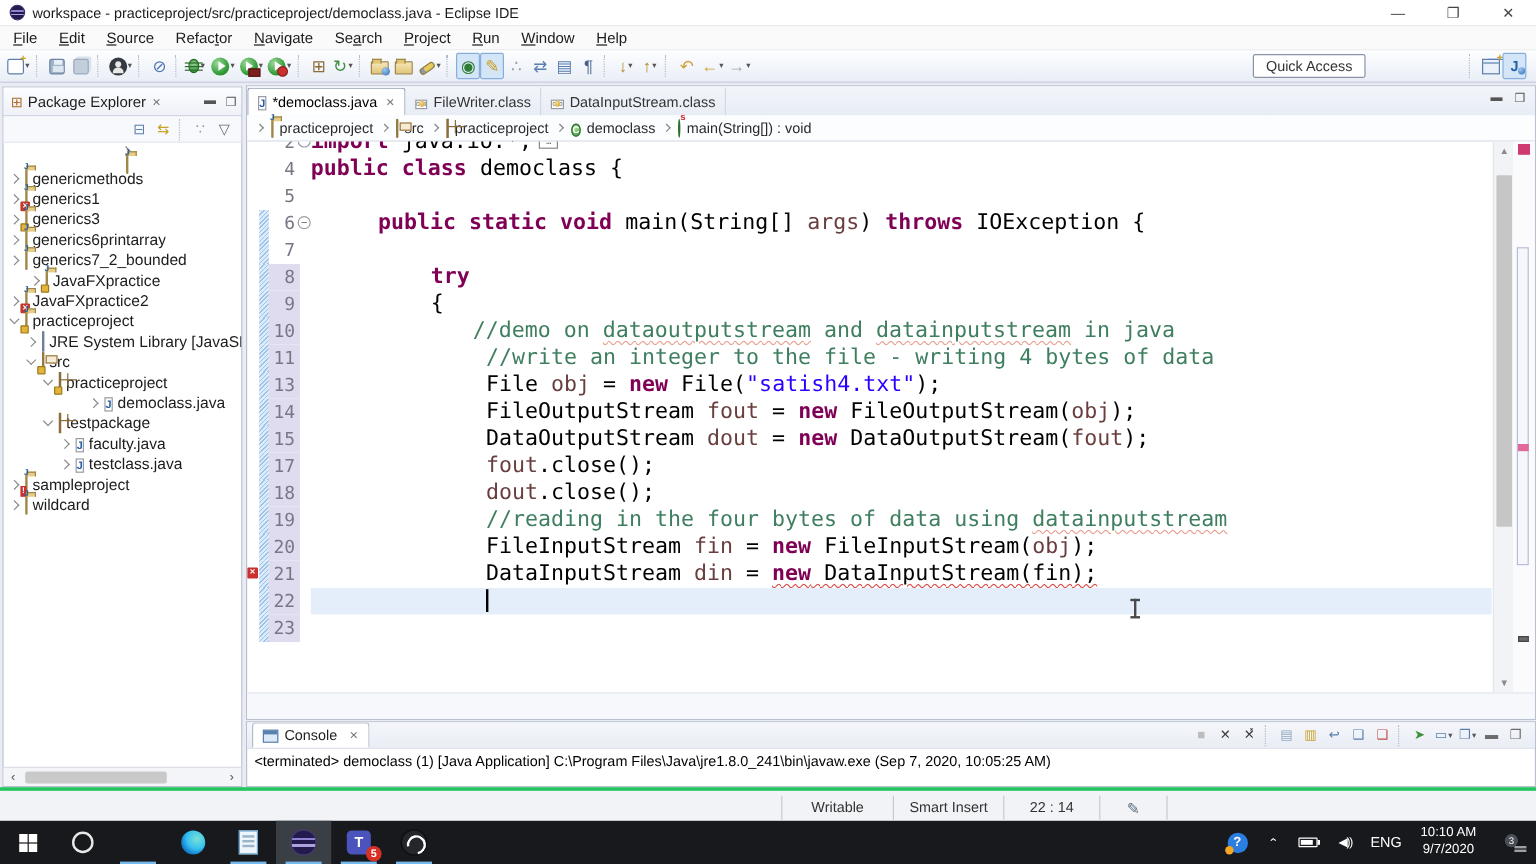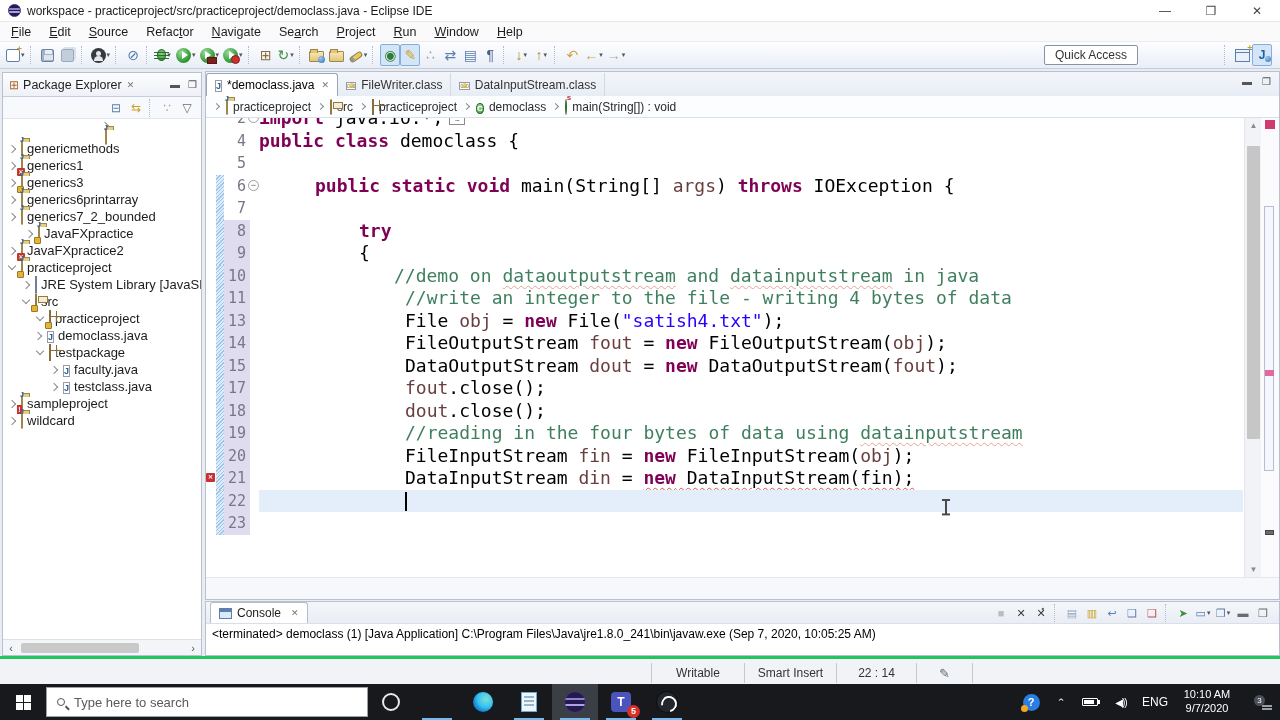--- a/index.html
+++ b/index.html
@@ -430,21 +430,21 @@
       <div class="trow" style="padding-left: 20px;">
         <span class="chev e"></span>
         <span class="tico"><span class="ic-srcpkg"></span><span class="badge badge-warn"></span></span>
         <span class="tlabel">src</span>
       </div>
       <div class="trow" style="padding-left: 34px;">
         <span class="chev e"></span>
         <span class="tico"><span class="ic-pkg"></span><span class="badge badge-warn"></span></span>
         <span class="tlabel">practiceproject</span>
       </div>
-      <div class="trow" style="padding-left: 32px; text-align: center;">
+      <div class="trow" style="padding-left: 72px; text-align: center;">
         <span class="chev c"></span>
         <span class="tico"><span class="ic-jfile"></span></span>
         <span class="tlabel">democlass.java</span>
       </div>
       <div class="trow" style="padding-left: 34px;">
         <span class="chev e"></span>
         <span class="tico"><span class="ic-pkg"></span></span>
         <span class="tlabel">testpackage</span>
       </div>
       <div class="trow" style="padding-left: 48px;">
@@ -750,24 +750,20 @@
 
 <div id="taskbar">
   <div id="start">
     <span class="winlogo">
         <i></i>
         <i></i>
         <i></i>
         <i></i>
       </span>
   </div>
-  <div id="searchbox">
-    <span class="mag"></span>
-    <span id="search-text">Type here to search</span>
-  </div>
   <div id="apps">
       <div class="app">
         <span class="app-cortana"></span>
       </div>
       <div class="app">
         <span class="app-file-explorer"></span>
         <span class="runline"></span>
       </div>
       <div class="app">
         <span class="app-edge"></span>

